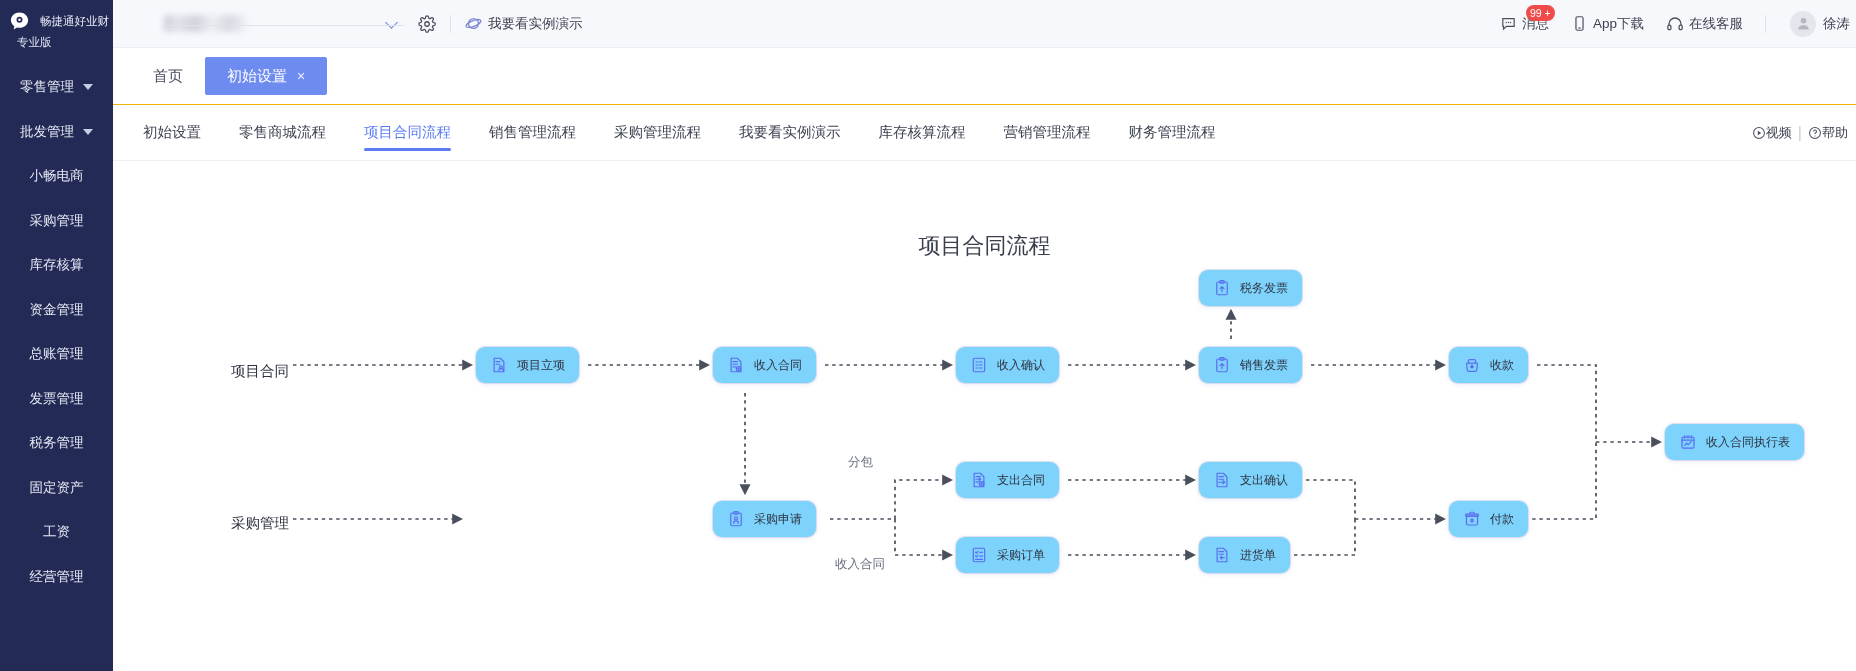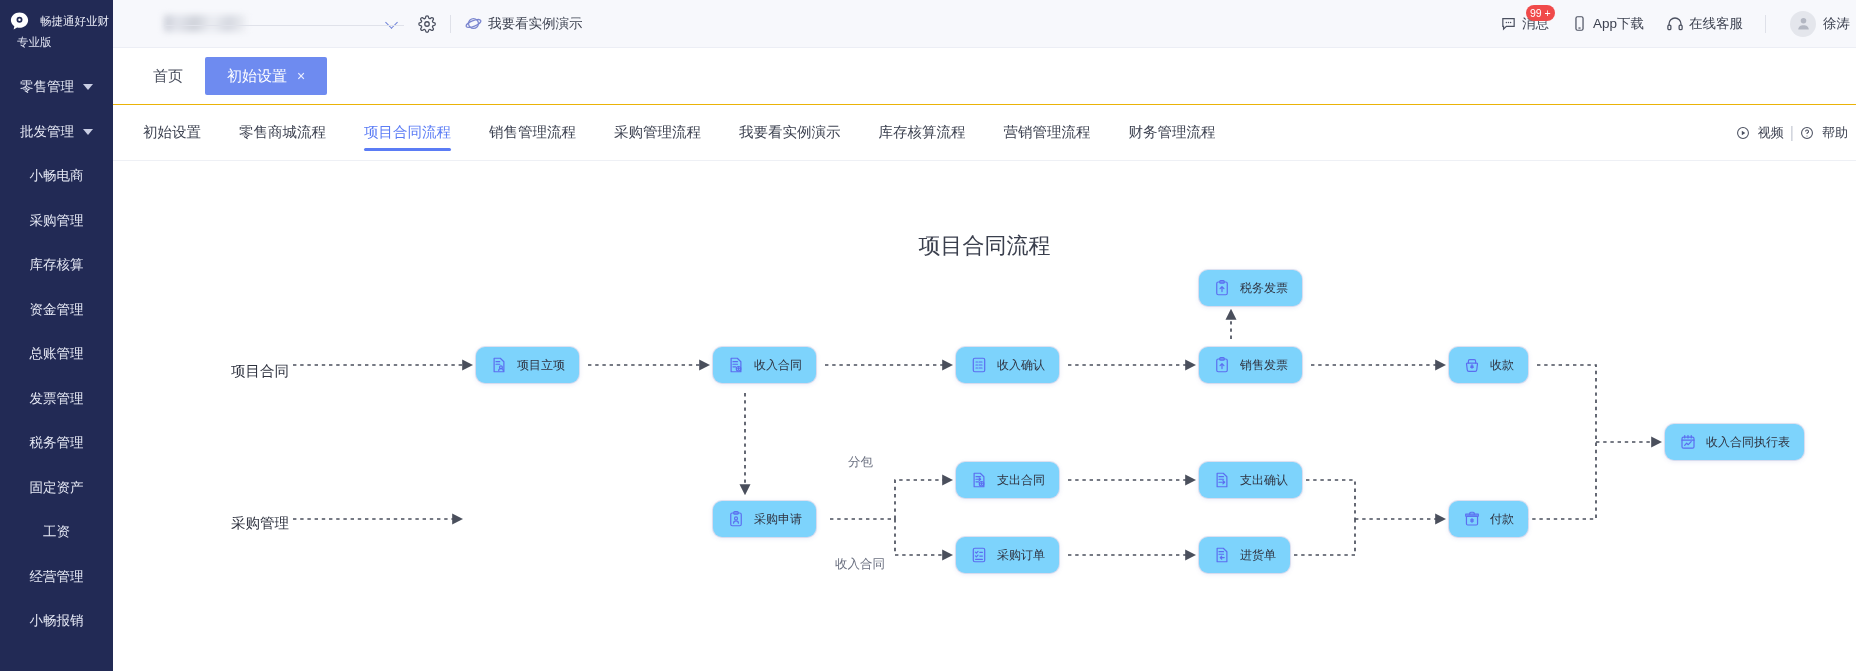--- a/index.html
+++ b/index.html
@@ -86,21 +86,21 @@
   }
   .stab {
     font-size:14.5px; color:#3d4251; cursor:pointer; margin-right:38px;
     position:relative; height:56px; display:flex; align-items:center;
   }
   .stab.active { color:#5b7cf5; }
   .stab.active::after {
     content:""; position:absolute; left:0; right:0; bottom:10px; height:2.5px; background:#5b7cf5; border-radius:2px;
   }
   #subright { margin-left:auto; display:flex; align-items:center; padding-right:8px; gap:0; }
-  .sr-item { display:flex; align-items:center; gap:8px; font-size:13px; color:#3d4251; cursor:pointer; }
+  .sr-item { display:flex; align-items:center; gap:0; font-size:13px; color:#3d4251; cursor:pointer; }
   .sr-sep { color:#cbced8; margin:0 6px; }
 
   
   #canvas { position:absolute; left:113px; top:161px; right:0; bottom:0; background:#fff; }
   #chart-title {
     position:absolute; left:0; right:0; top:70px; text-align:center;
     font-size:22px; color:#3a3f4d; font-weight:normal;
   }
   #flow { position:absolute; left:0; top:0; width:1743px; height:510px; }
 
@@ -165,23 +165,20 @@
         <span>税务管理</span>
       </div>
       <div class="nav-item">
         <span>固定资产</span>
       </div>
       <div class="nav-item">
         <span>工资</span>
       </div>
       <div class="nav-item">
         <span>经营管理</span>
-      </div>
-      <div class="nav-item">
-        <span>小畅报销</span>
       </div>
     </div>
 </div>
 
 <div id="header">
   <div id="orgbox">
     <div id="orgblur"></div>
     <div class="chev"></div>
     <div id="orgline"></div>
   </div>

